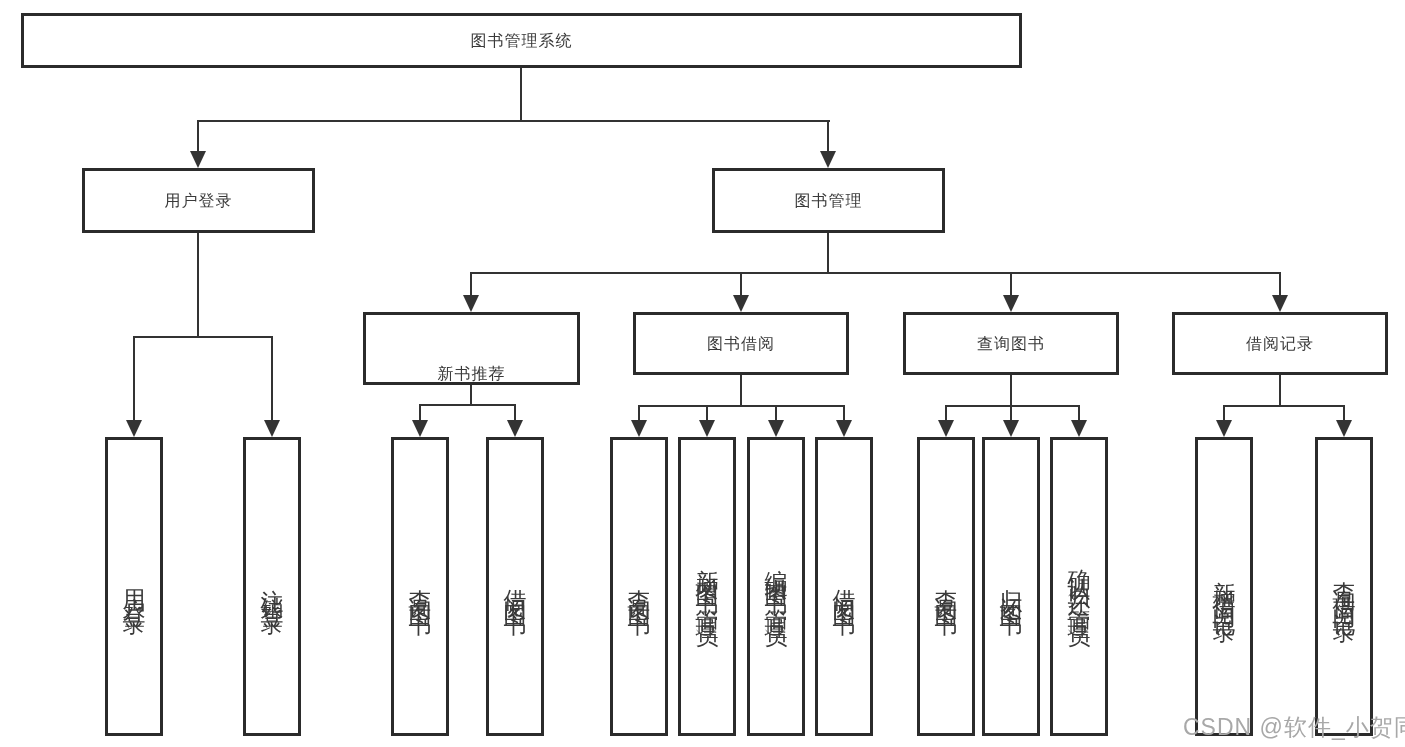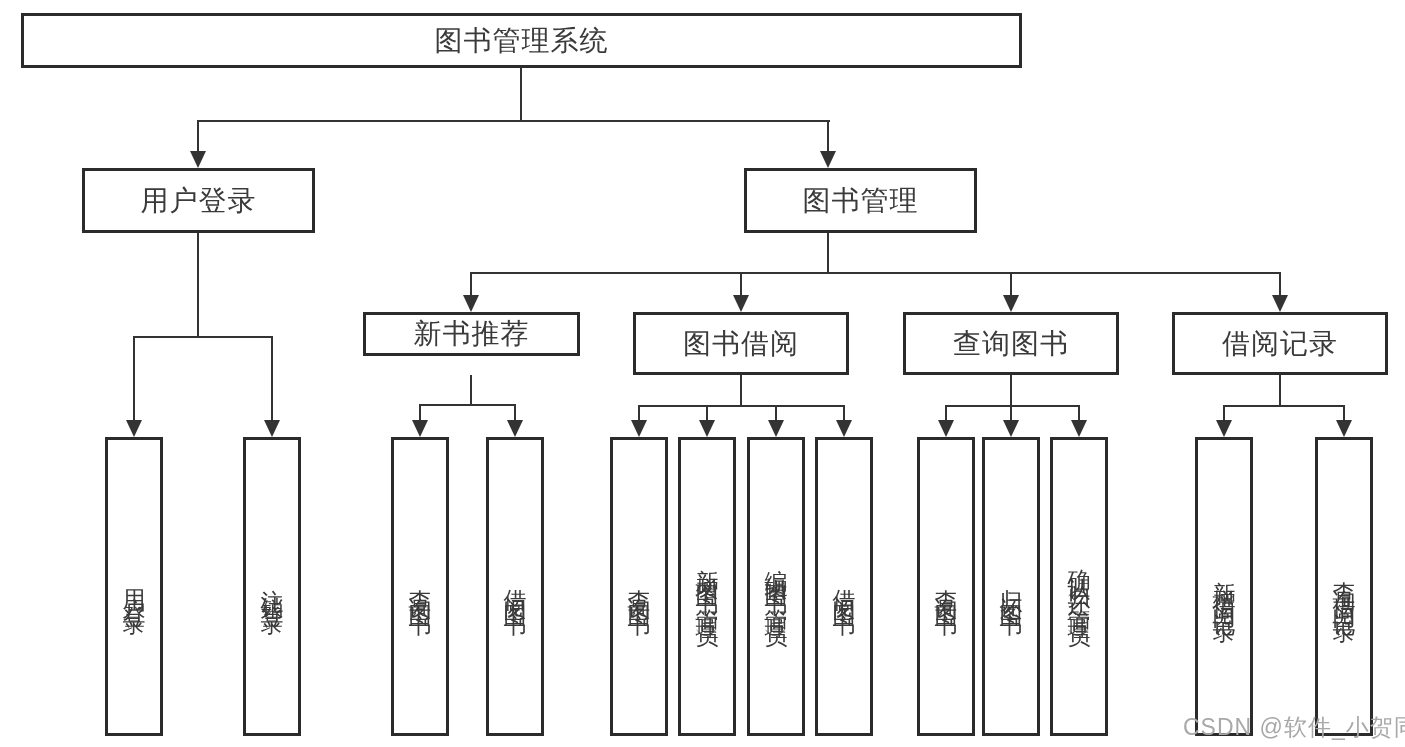--- a/index.html
+++ b/index.html
@@ -6,30 +6,30 @@
   #canvas{
     position:relative;width:1405px;height:747px;background:#ffffff;overflow:hidden;
     font-family:"Liberation Sans","DejaVu Sans",sans-serif;color:#333333;
   }
   
   .node{
     position:absolute;box-sizing:border-box;background:#ffffff;
     border:3px solid #2b2b2b;display:flex;align-items:center;justify-content:center;
     z-index:2;
   }
-  .node span{font-size:28px;color:#3a3a3a;letter-spacing:1px;line-height:1;white-space:nowrap;}
+  .node span{font-size:16px;color:#3a3a3a;letter-spacing:1px;line-height:1;white-space:nowrap;}
   .vnode span{
     writing-mode:vertical-rl;text-orientation:mixed;
     font-size:23px;letter-spacing:8px;white-space:normal;
   }
   
   .b-root {left:21px;  top:13px;  width:1001px;height:55px;}
   .b-login{left:82px;  top:168px; width:233px; height:65px;}
-  .b-mgmt {left:744px; top:168px; width:233px; height:65px;}
-  .b-l3-1 {left:363px; top:312px; width:217px; height:44px;}
+  .b-mgmt {left:712px; top:168px; width:233px; height:65px;}
+  .b-l3-1 {left:363px; top:312px; width:217px; height:73px;align-items:flex-end;}
   .b-l3-2 {left:633px; top:312px; width:216px; height:63px;}
   .b-l3-3 {left:903px; top:312px; width:216px; height:63px;}
   .b-l3-4 {left:1172px;top:312px; width:216px; height:63px;}
   .leaf   {top:437px;height:299px;width:58px;}
   .b-v1 {left:105px;}  .b-v2 {left:243px;}  .b-v3 {left:391px;}
   .b-v4 {left:486px;}  .b-v5 {left:610px;}  .b-v6 {left:678px;}
   .b-v7 {left:747px;}  .b-v8 {left:815px;}  .b-v9 {left:917px;}
   .b-v10{left:982px;}  .b-v11{left:1050px;} .b-v12{left:1195px;}
   .b-v13{left:1315px;}
   

